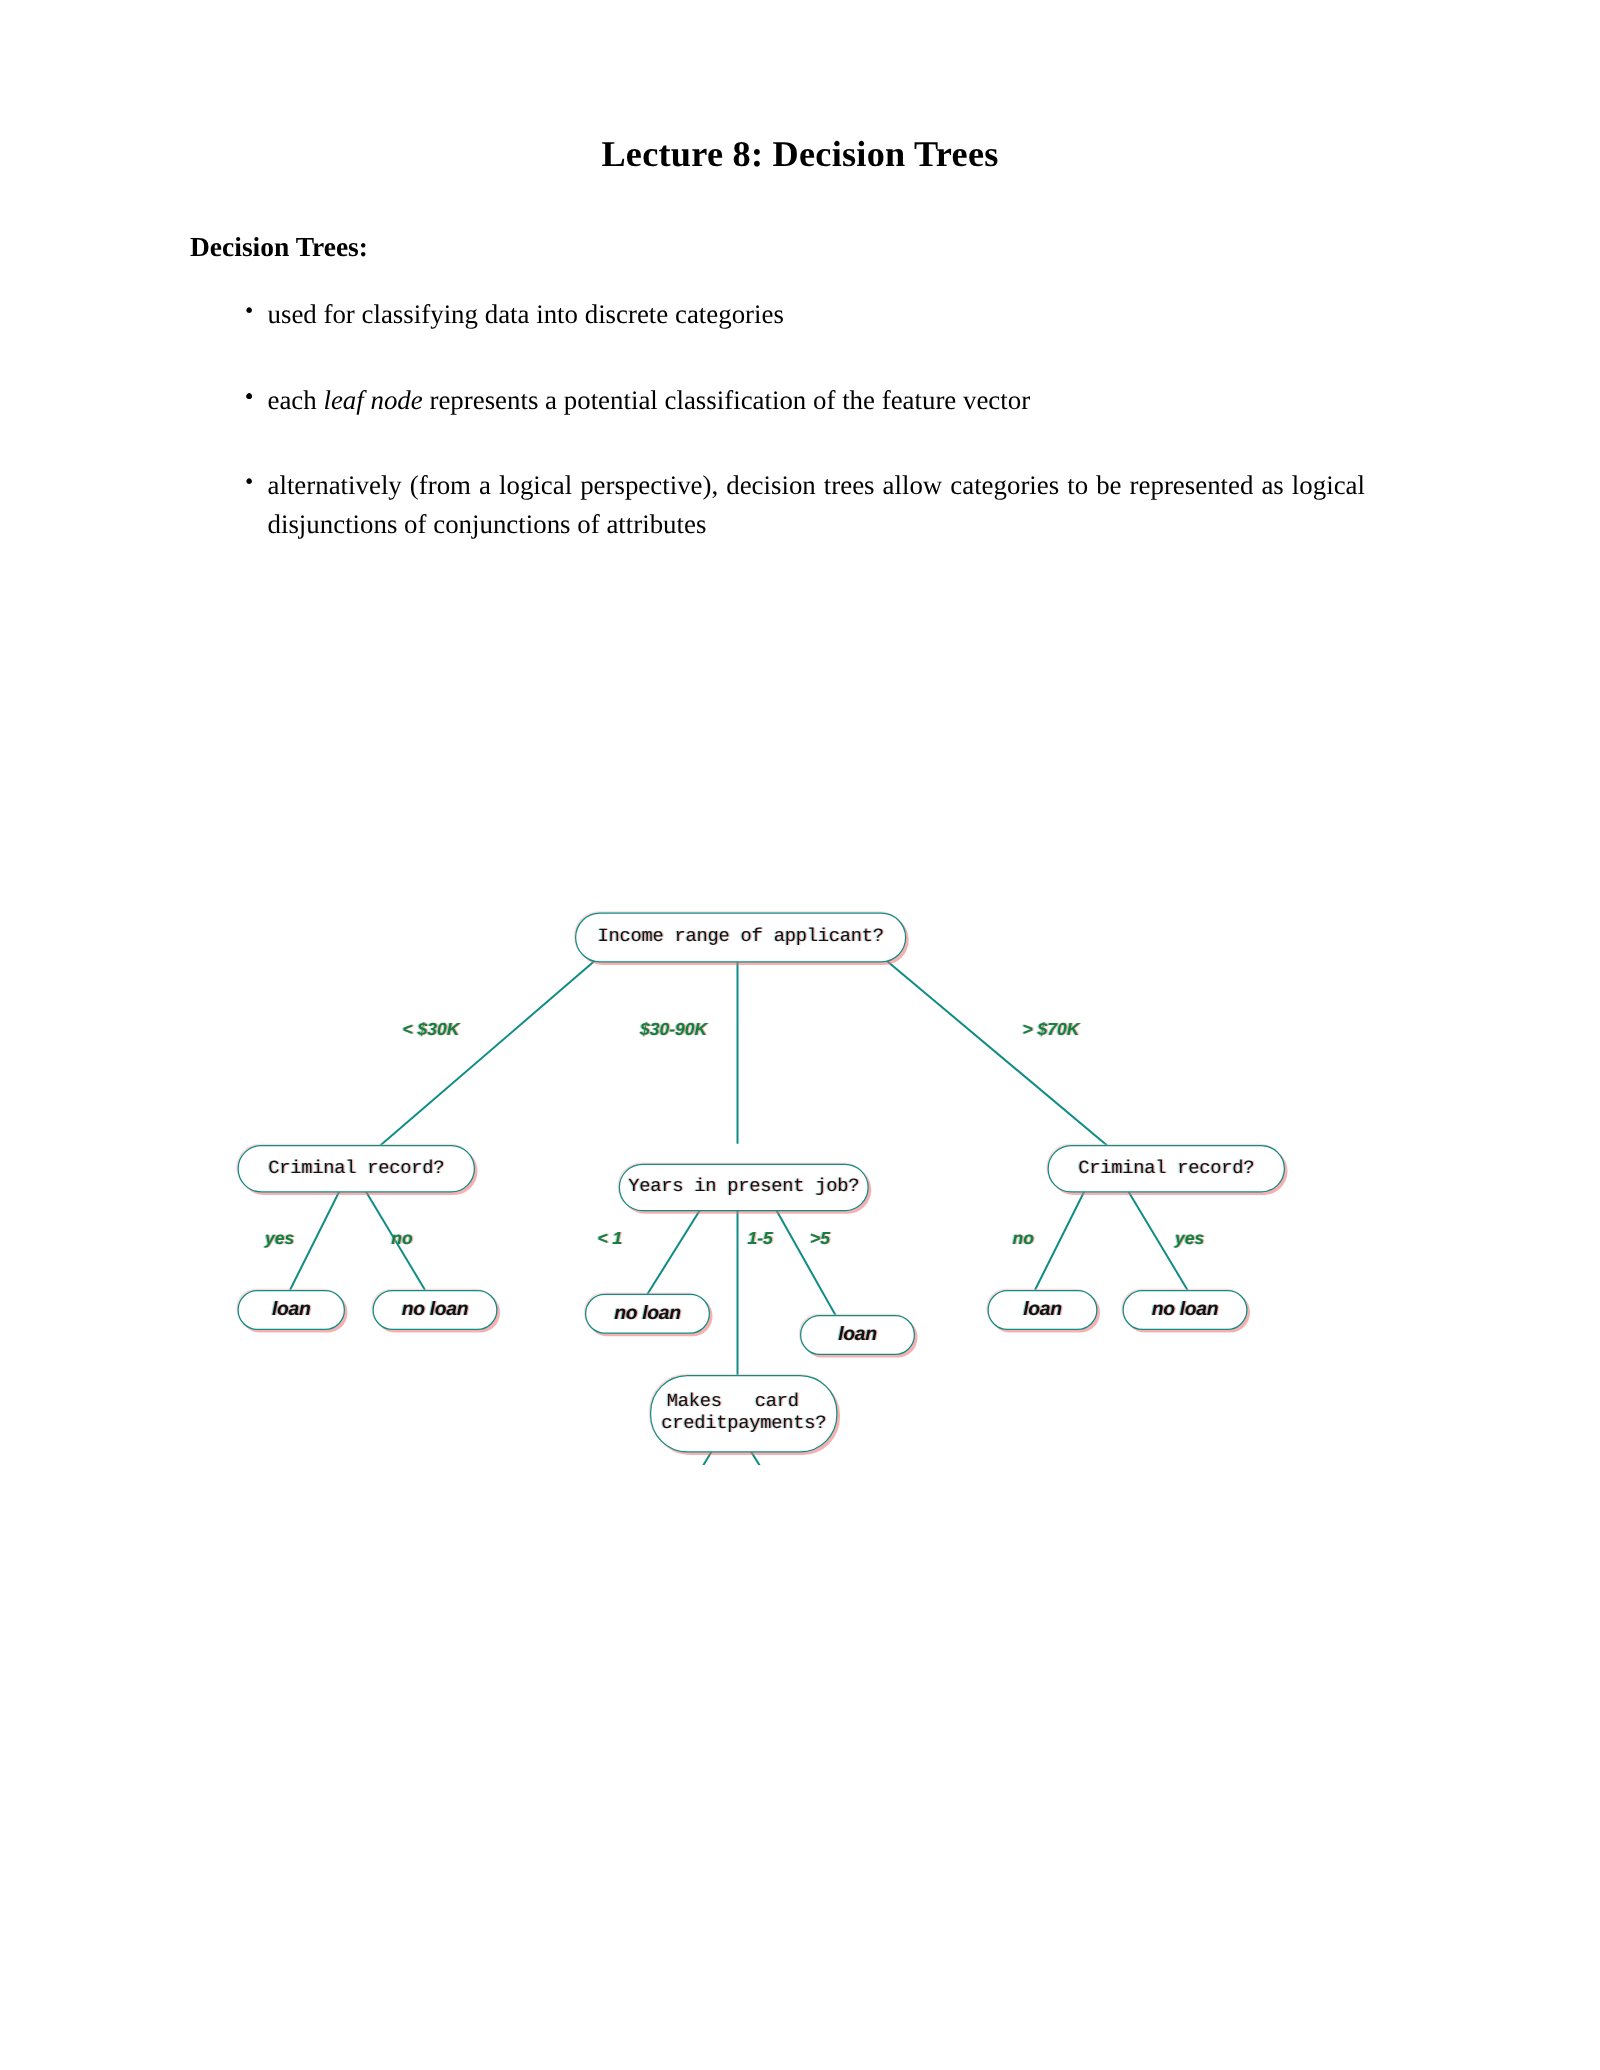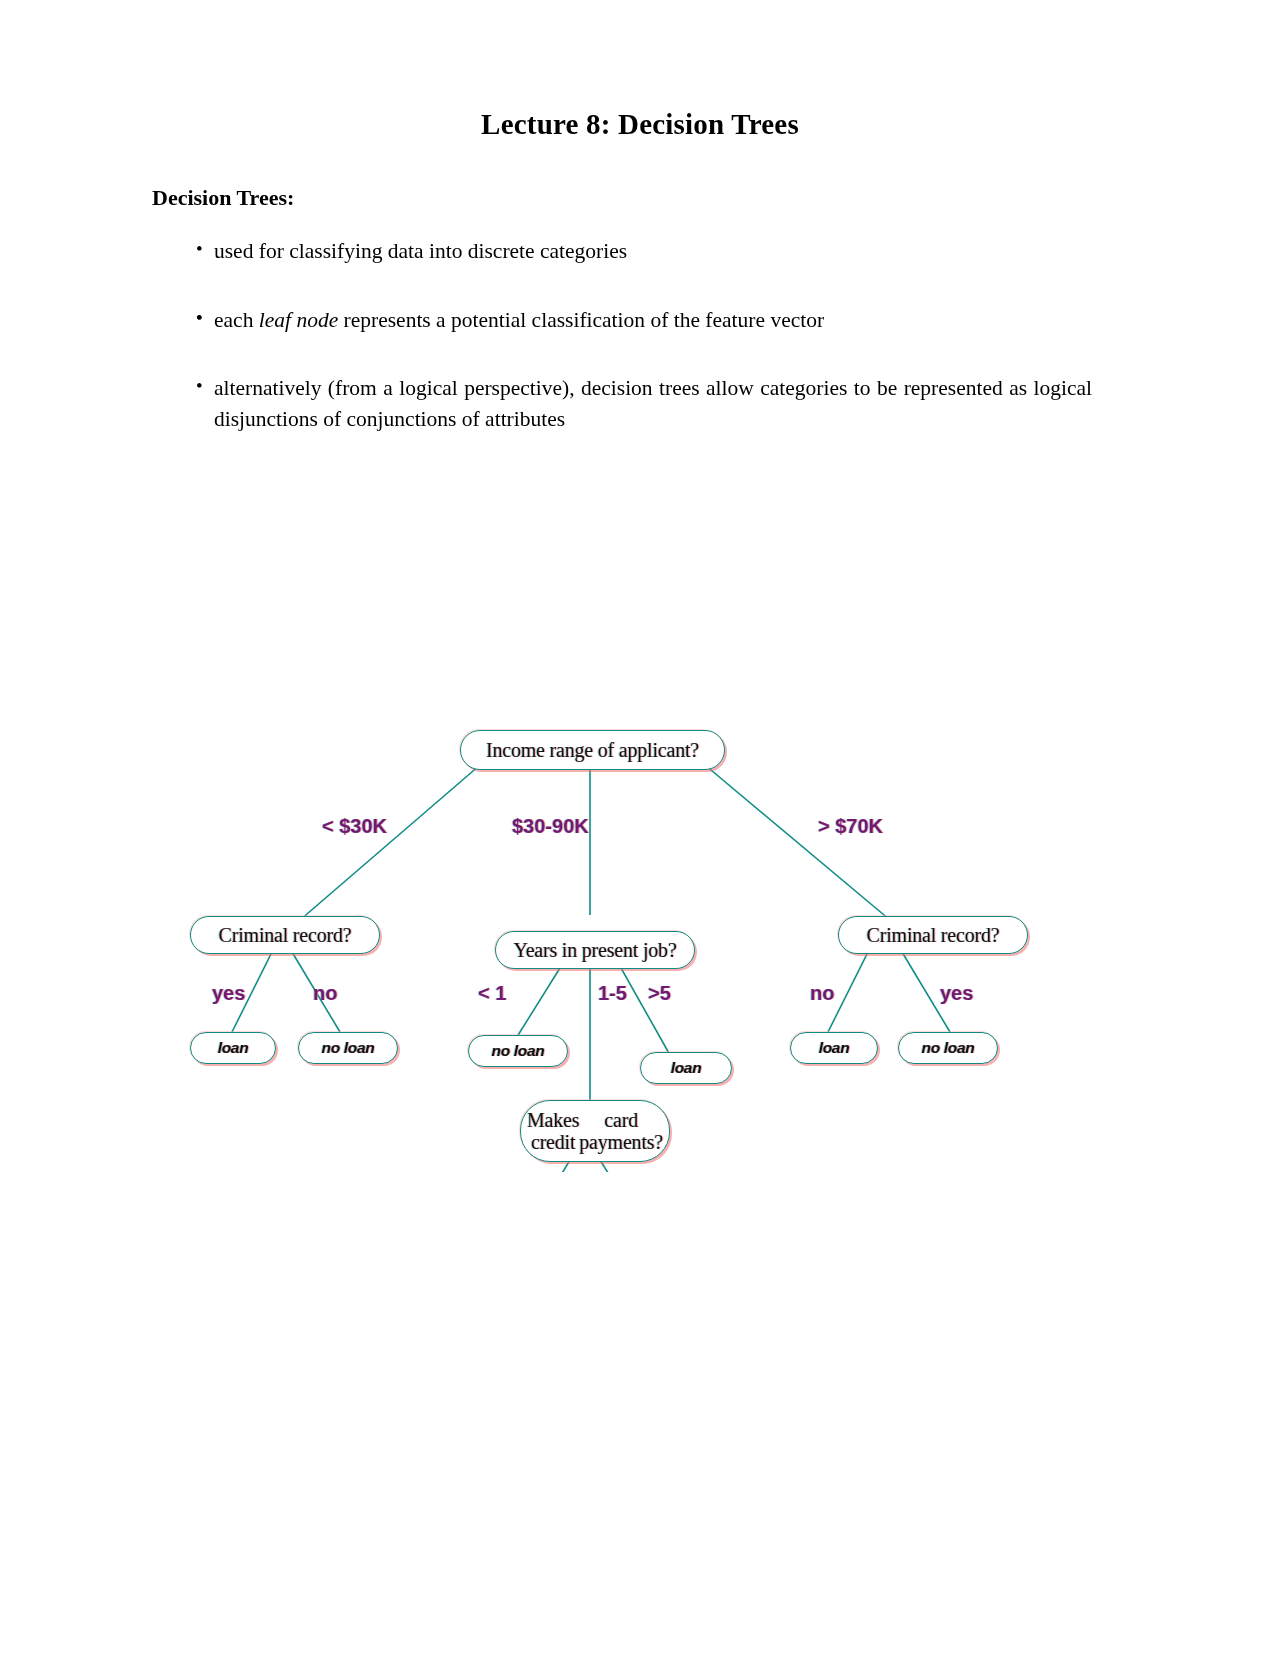--- a/index.html
+++ b/index.html
@@ -85,43 +85,44 @@
     text-align: center;
     white-space: nowrap;
     box-shadow: 2px 2px 0 rgba(240,110,110,0.55),
                -1px -1px 0 rgba(250,170,170,0.45);
     display: flex;
     align-items: center;
     justify-content: center;
     line-height: 1.12;
   }
   .node.internal {
-    font-family: Liberation Serif, serif;
-    font-size: 20px;
+    font-family: Liberation Mono, monospace;
+    font-size: 15px;
     letter-spacing: -0.2px;
     text-shadow: 1px 0 0 rgba(240,120,120,0.55), -1px 0 0 rgba(20,150,150,0.35);
   }
   .node.leaf {
     font-family: "Liberation Sans", "DejaVu Sans", sans-serif;
     font-size: 15.5px;
     font-weight: bold;
     font-style: italic;
     letter-spacing: -0.3px;
     text-shadow: 1px 0 0 rgba(240,120,120,0.6), -1px 0 0 rgba(20,150,150,0.4);
   }
   .node.two-line { white-space: normal; padding: 0 10px; }
 
   .edge-label {
     position: absolute;
     font-family: "Liberation Sans", "DejaVu Sans", sans-serif;
-    font-size: 20px;
-    font-weight: bold;
-    color: #701a75;
+    font-size: 14px;
+    font-weight: bold;
+    color: #15803d;
     white-space: nowrap;
     text-shadow: 1px 0 0 rgba(240,120,120,0.6), -1px 0 0 rgba(30,150,150,0.35);
+    font-style: italic;
   }
 
   .page-number {
     position: absolute;
     top: 1496px;
     left: 0;
     width: 1280px;
     text-align: center;
     font-size: 20px;
   }

